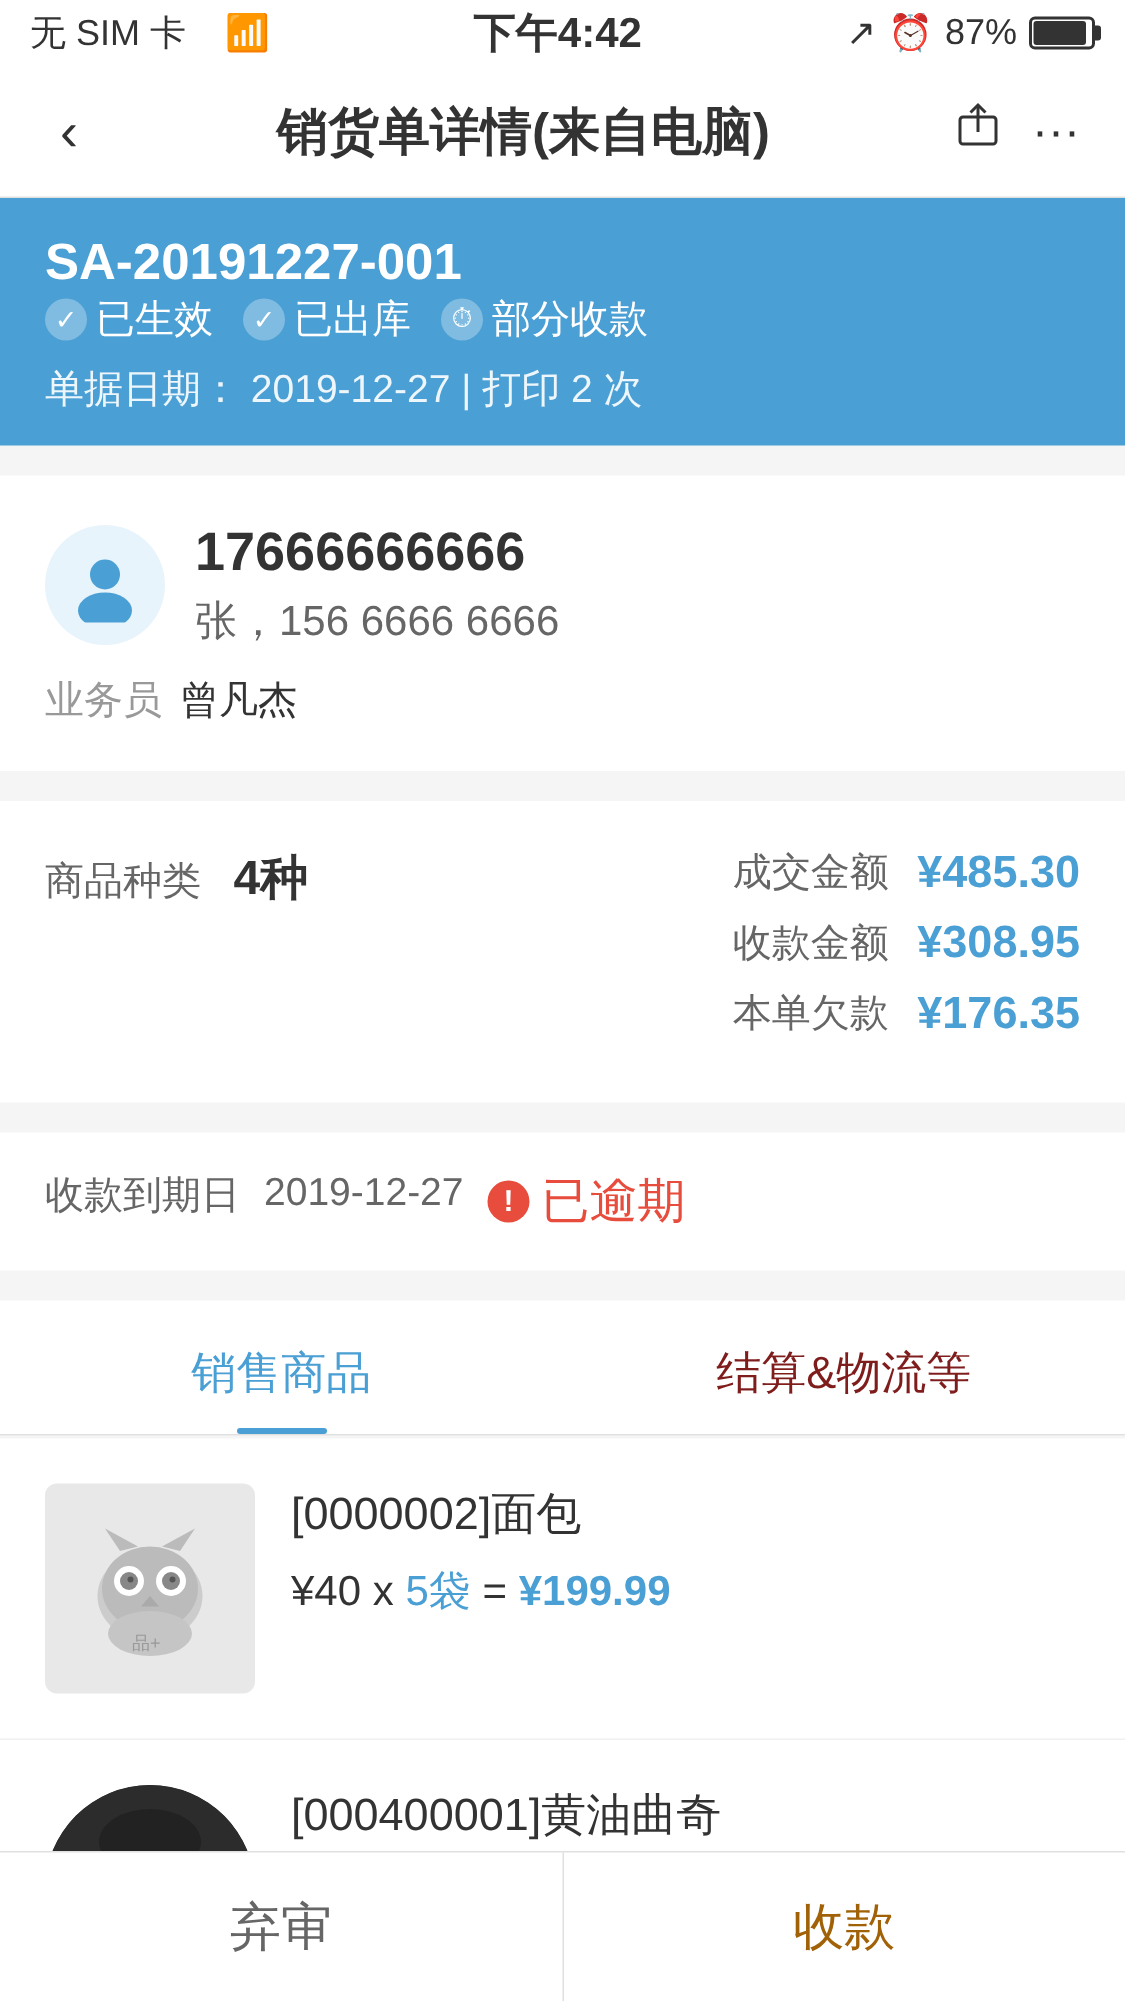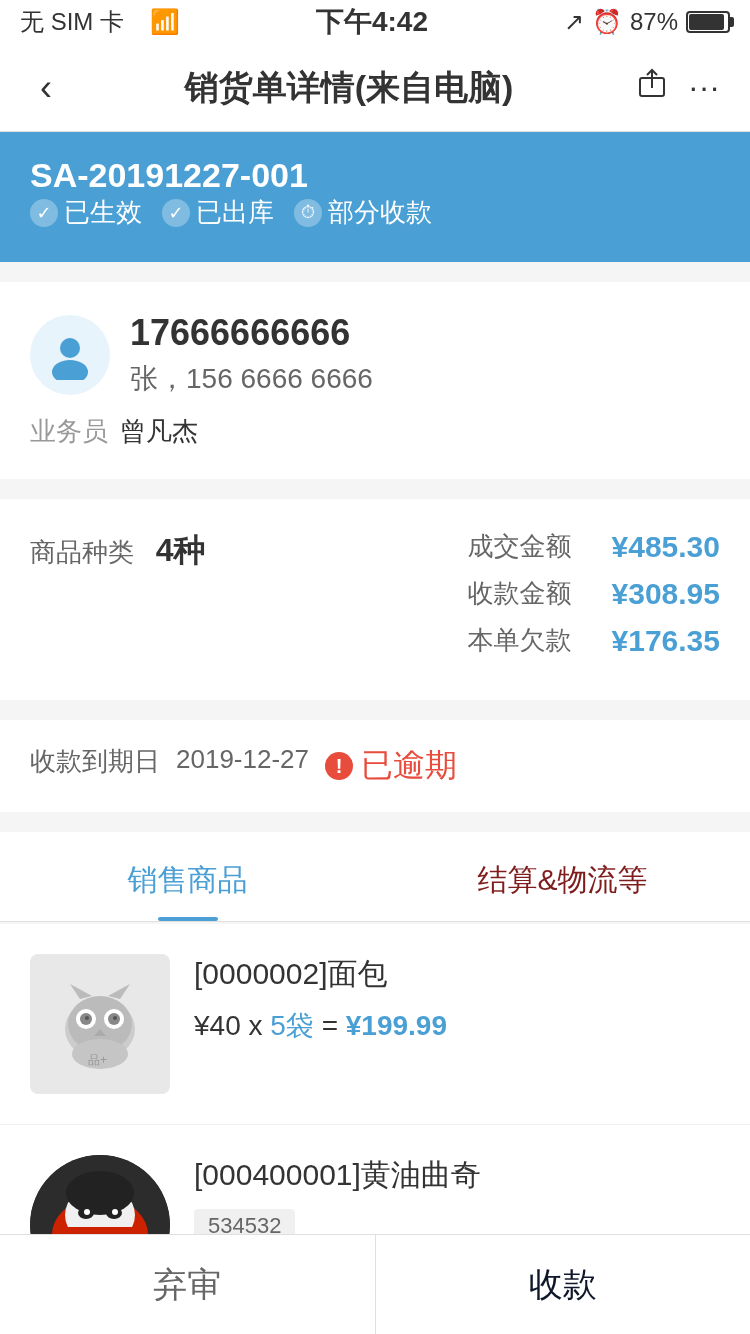--- a/index.html
+++ b/index.html
@@ -196,21 +196,21 @@
       font-size: 32px;
       color: #333;
       font-weight: 600;
     }
     .summary-right {
       text-align: right;
     }
     .summary-right .amount-row {
       display: flex;
       justify-content: center;
-      gap: 40px;
+      gap: 19px;
       margin-bottom: 12px;
       align-items: center;
     }
     .amount-label {
       font-size: 26px;
       color: #666;
     }
     .amount-value {
       font-size: 30px;
       color: #4a9fd4;
@@ -362,21 +362,21 @@
       align-items: center;
       justify-content: center;
       font-size: 34px;
       cursor: pointer;
     }
     .bottom-btn.cancel {
       color: #666;
       border-right: 1px solid #e0e0e0;
     }
     .bottom-btn.confirm {
-      color: #0f172a;
+      color: #a16207;
     }
   </style>
 </head>
 <body>
 
 <div class="status-bar">
   <div class="status-left">
     <span>无 SIM 卡</span>
     <span>📶</span>
   </div>
@@ -415,20 +415,25 @@
     </div>
     <div class="badge">
       <div class="badge-icon">✓</div>
       <span>已出库</span>
     </div>
     <div class="badge">
       <div class="badge-icon">⏱</div>
       <span>部分收款</span>
     </div>
   </div>
+  <div class="header-date">
+    <span>单据日期：</span>
+    <span>2019-12-27</span>
+    <span>| 打印 2 次</span>
+  </div>
 </div>
 
 <div class="customer-section">
   <div class="customer-row">
     <div class="customer-avatar">
       <svg viewBox="0 0 50 50" xmlns="http://www.w3.org/2000/svg">
         <circle cx="25" cy="18" r="10" fill="#4a9fd4"></circle>
         <ellipse cx="25" cy="42" rx="18" ry="12" fill="#4a9fd4"></ellipse>
       </svg>
     </div>

